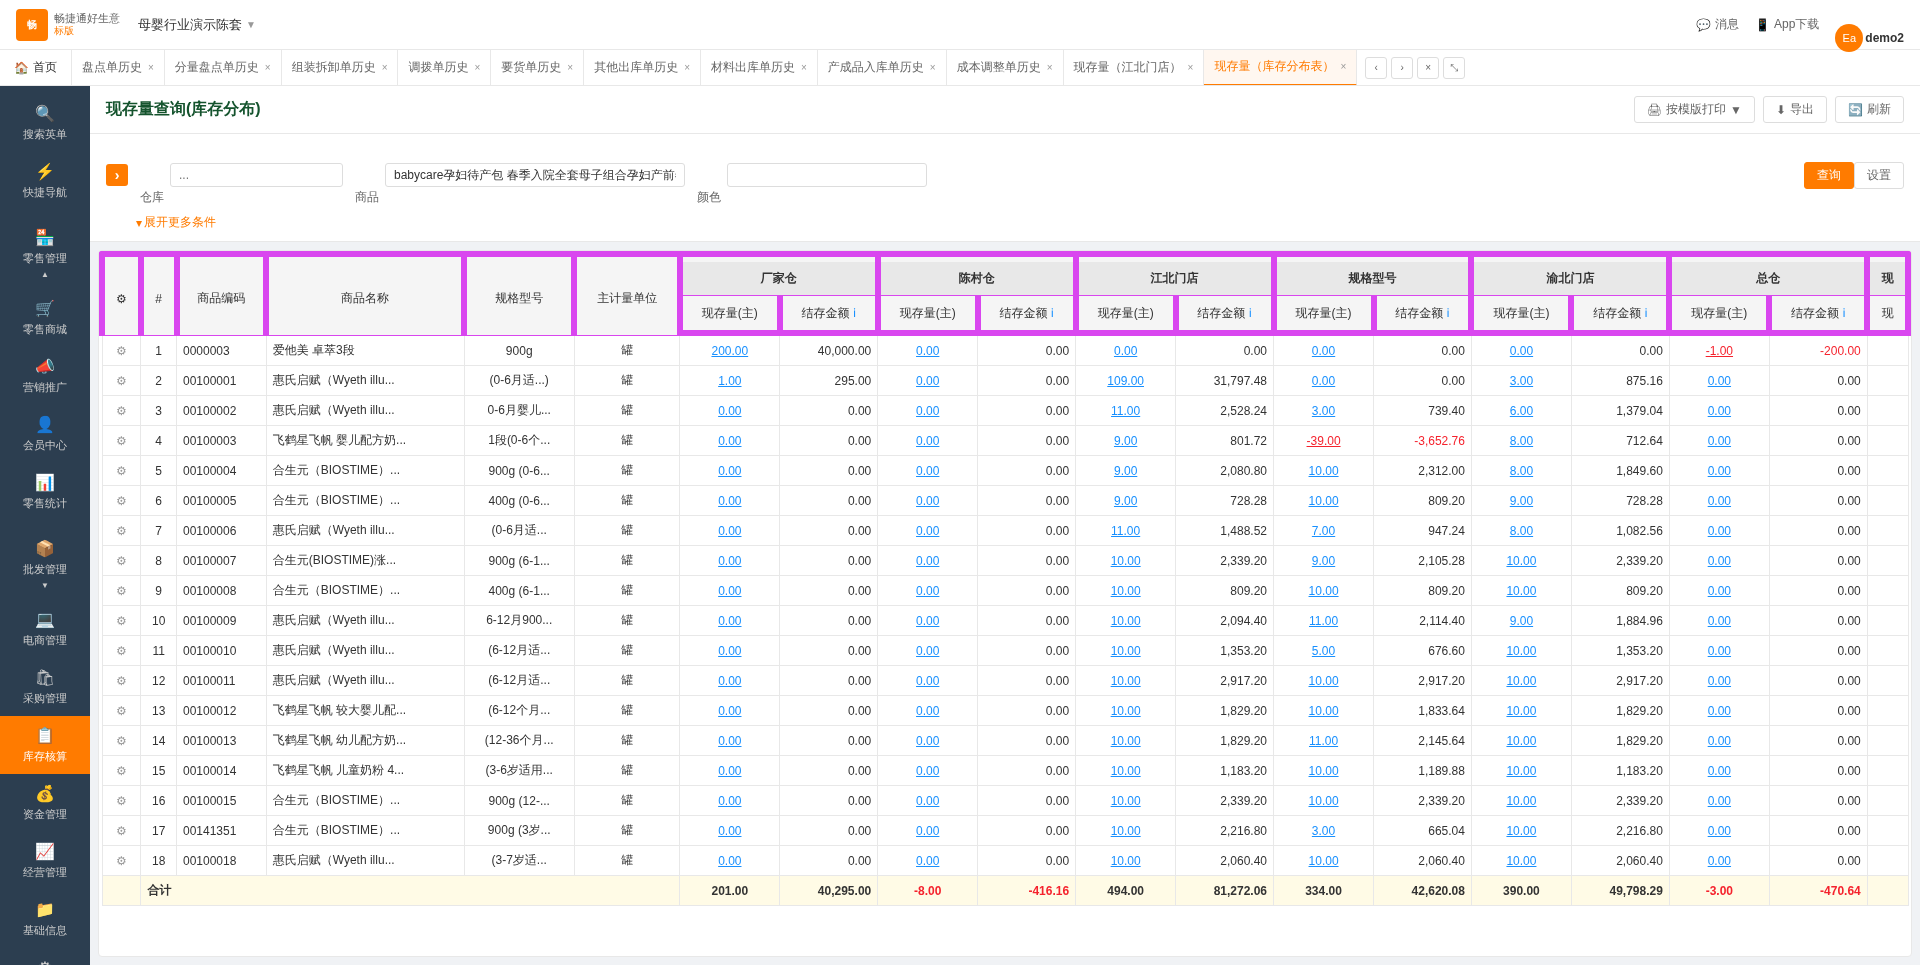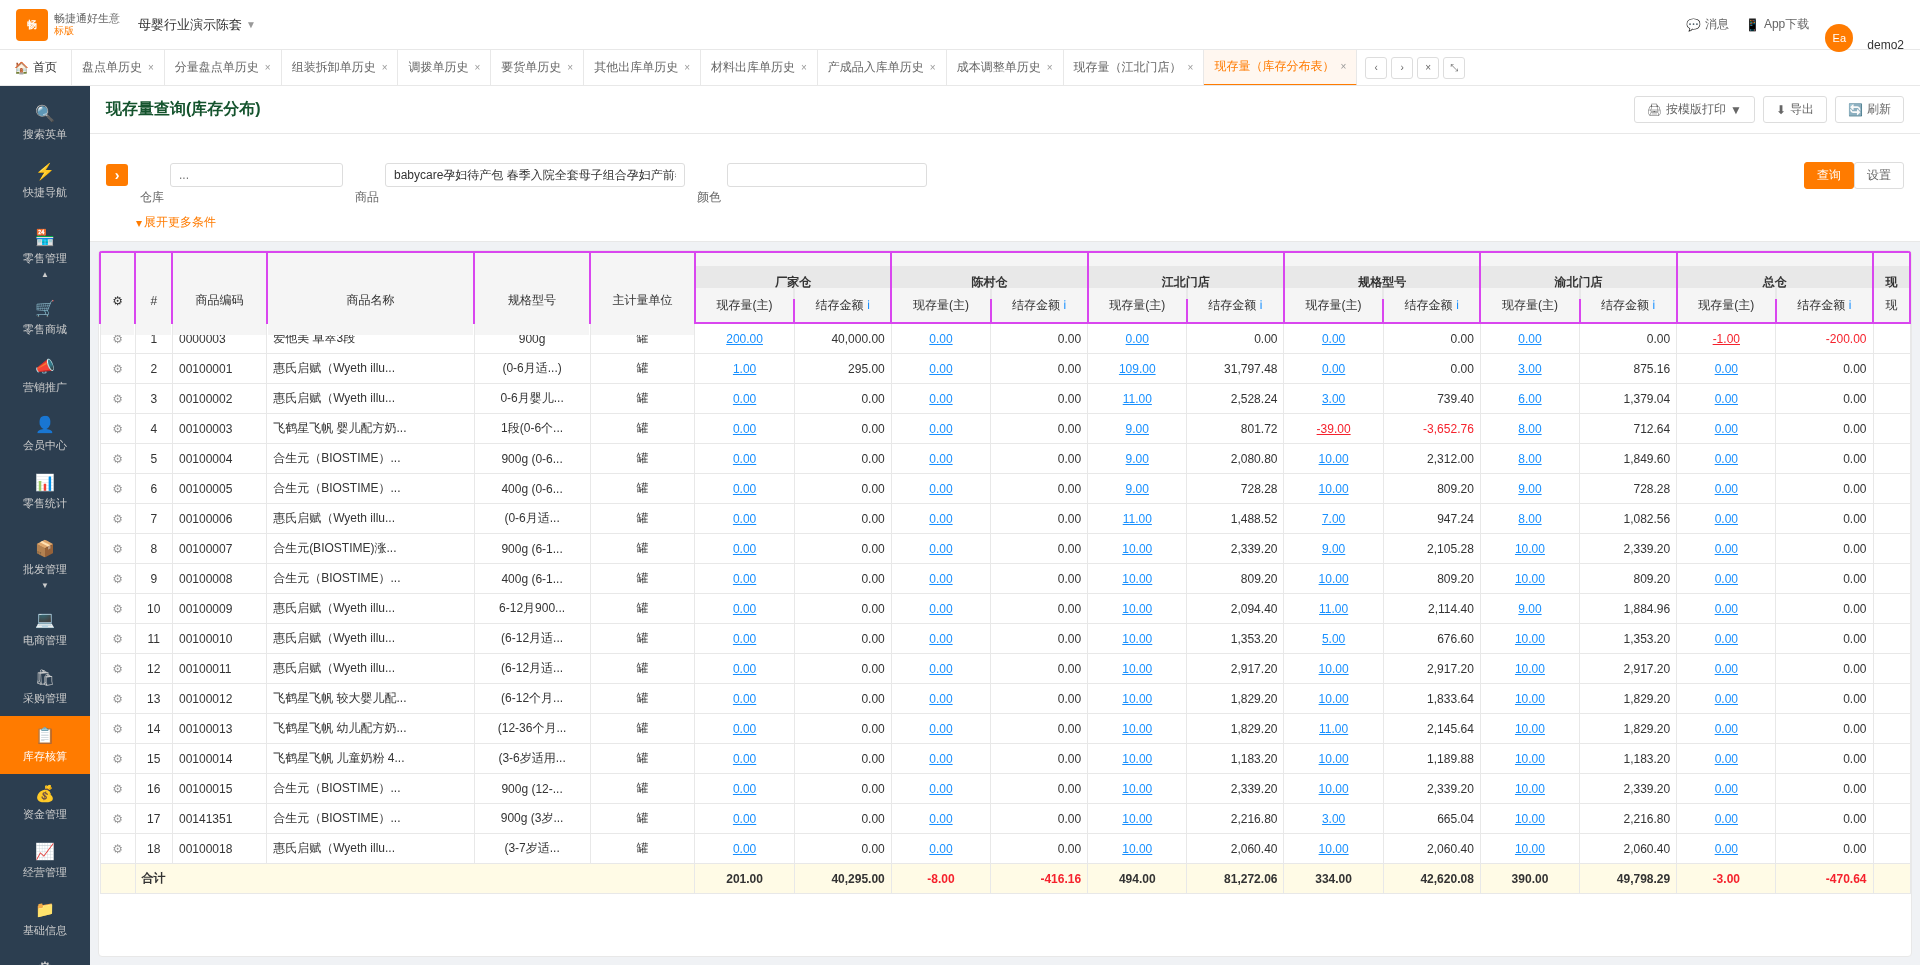--- a/index.html
+++ b/index.html
@@ -54,21 +54,21 @@
     .filter-input-wide { min-width: 300px; }
     .filter-input-color { min-width: 200px; }
     .filter-expand { color: #ff7b00; cursor: pointer; font-size: 12px; display: flex; align-items: center; gap: 2px; }
     .filter-toggle-btn { background: #ff7b00; border: none; border-radius: 3px; width: 22px; height: 22px; color: #fff; cursor: pointer; font-size: 14px; font-weight: bold; display: flex; align-items: center; justify-content: center; }
 
     
     .table-container { flex: 1; overflow: auto; padding: 0; background: #fff; margin: 8px; border-radius: 4px; border: 1px solid #e8e8e8; }
 
     table { width: 100%; border-collapse: collapse; font-size: 12px; }
     thead tr { background: #f5f5f5; }
-    thead th { padding: 8px 6px; border: 2px solid #d946ef; text-align: center; font-weight: normal; color: #333; white-space: nowrap; position: sticky; top: 14px; z-index: 2; background: #f5f5f5; }
+    thead th { padding: 8px 6px; border: 6px solid #d946ef; text-align: center; font-weight: normal; color: #333; white-space: nowrap; position: sticky; top: 8px; z-index: 2; background: #f5f5f5; }
     thead th.group-header { background: #e8e8e8; font-weight: bold; }
     tbody tr { background: #fff; }
     tbody tr.summary-row { background: #fffbe6; font-weight: bold; }
     tbody td { padding: 6px 6px; border: 1px solid #e8e8e8; text-align: center; white-space: nowrap; color: #333; }
     tbody td.text-left { text-align: left; }
     tbody td.text-right { text-align: right; }
     .num-link { color: #1890ff; text-decoration: underline; cursor: pointer; }
     .num-negative { color: #f5222d; }
 
     
@@ -95,23 +95,23 @@
   </div>
   <div class="top-bar-right">
     <div class="top-bar-icon">
       <span>💬</span>
       <span>消息</span>
     </div>
     <div class="top-bar-icon">
       <span>📱</span>
       <span>App下载</span>
     </div>
-    <div style="display:flex;align-items:flex-end;gap:14px;cursor:pointer;margin-top:26px;">
+    <div style="display:flex;align-items:center;gap:2px;cursor:pointer;margin-top:26px;">
       <div class="user-avatar">Ea</div>
-      <span style="color:#333;font-size:12px;">demo2</span>
+      <span style="color:#333;font-size:12px;font-weight:bold;">demo2</span>
     </div>
   </div>
 </div>
 
 <div class="tab-bar">
   <div class="tab-item home">
     <span>🏠</span>
     <span>首页</span>
   </div>
   <div class="tab-item">

